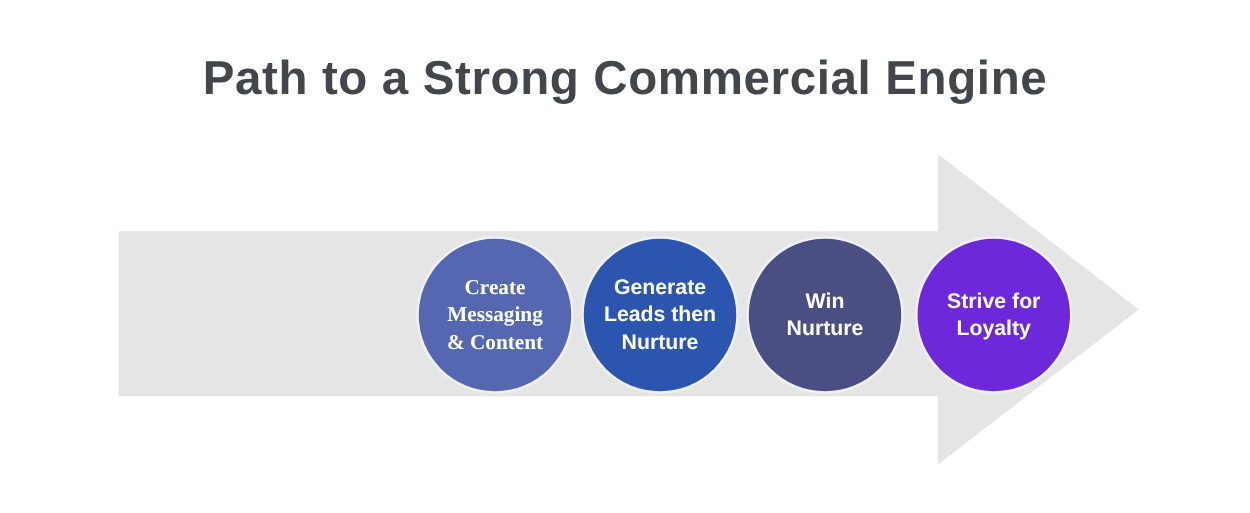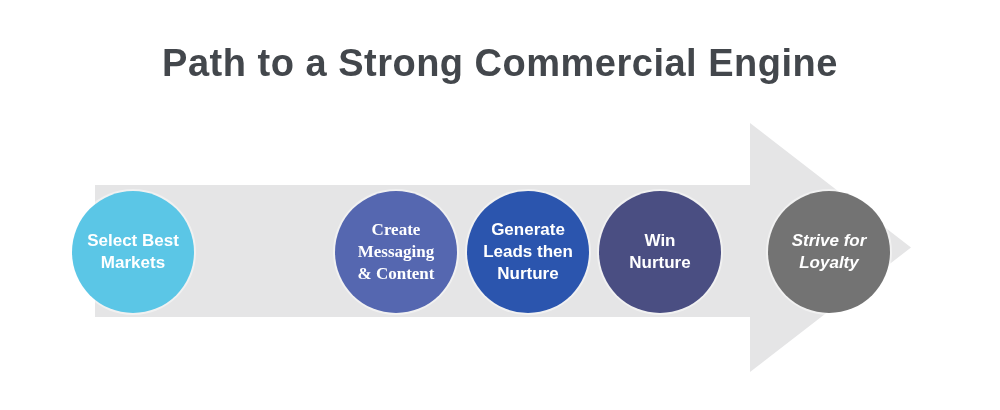--- a/index.html
+++ b/index.html
@@ -66,41 +66,37 @@
 <body>
 
 <div class="canvas">
 
   <div class="title" style="color: rgb(67, 71, 76);">Path to a Strong Commercial Engine</div>
 
   <div class="arrow-shaft" style="background: rgb(229, 229, 230);"></div>
 
   <div class="arrow-head" style="background: rgb(229, 229, 230);"></div>
 
-  <div class="step-circle" style="background: rgb(91, 198, 230); left: 72px;">
-    <div class="step-label">Select Best
-Markets</div>
-  </div>
 
 
   <div class="step-circle" style="background: rgb(85, 103, 176); left: 335px; font-family: Liberation Serif, serif;">
     <div class="step-label">Create
 Messaging
 &amp; Content</div>
   </div>
 
   <div class="step-circle" style="background: rgb(43, 85, 174); left: 467px;">
     <div class="step-label">Generate
 Leads then
 Nurture</div>
   </div>
 
   <div class="step-circle" style="background: rgb(74, 78, 130); left: 599px;">
     <div class="step-label">Win
 Nurture</div>
   </div>
 
-  <div class="step-circle" style="background: #737373; left: 768px; font-style: italic;">
+  <div class="step-circle" style="background: #6d28d9; left: 734px;">
     <div class="step-label">Strive for
 Loyalty</div>
   </div>
 
 </div>
 
 </body></html>

